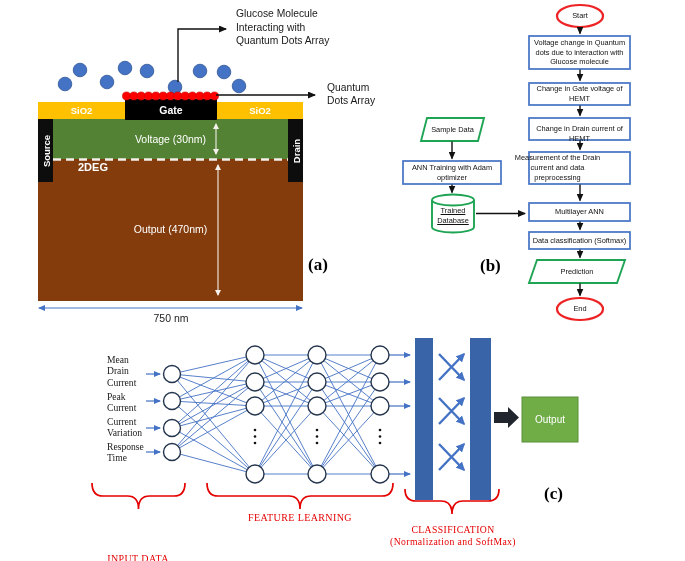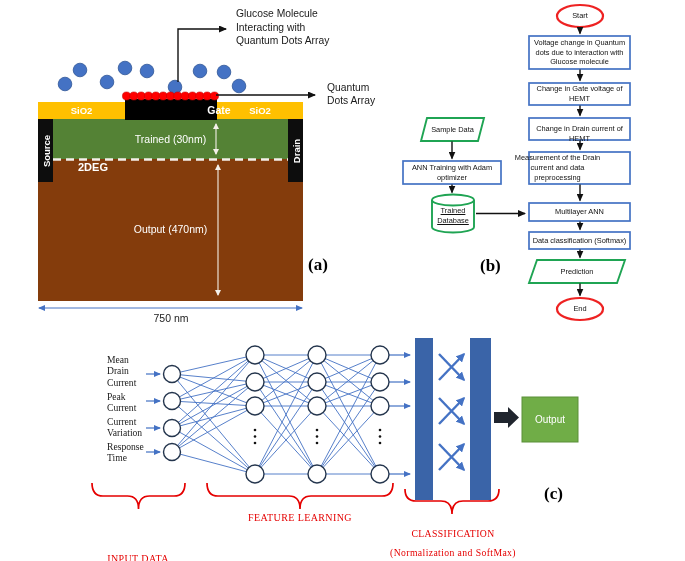--- a/index.html
+++ b/index.html
@@ -216,25 +216,25 @@
         <path d="M405,489 Q405,501 416,501 L441,501 Q452,501 452,514 Q452,501 463,501 L488,501 Q499,501 499,489" fill="none" stroke="#E50000" stroke-width="1.7"></path>
       </g>
 </svg>
 
 <div class="t pre" style="left:236px;top:7px;width:110px;font-size:10.3px;line-height:13.5px;">Glucose Molecule
 Interacting with
 Quantum Dots Array</div>
 <div class="t pre" style="left:327px;top:81px;width:70px;font-size:10.3px;line-height:13px;">Quantum
 Dots Array</div>
 <div class="t ctr wht bold" style="left:38px;top:102px;width:87px;height:17px;font-size:9.5px;">SiO2</div>
-<div class="t ctr wht bold" style="left:125px;top:100px;width:92px;height:20px;font-size:10.5px;padding-left:48px;">Gate</div>
+<div class="t ctr wht bold" style="left:125px;top:100px;width:92px;height:20px;font-size:10.5px;">Gate</div>
 <div class="t ctr wht bold" style="left:217px;top:102px;width:86px;height:17px;font-size:9.5px;">SiO2</div>
 <div class="t ctr wht bold rot" style="left:14px;top:143.5px;width:63px;height:14px;font-size:9.5px;">Source</div>
 <div class="t ctr wht bold rot" style="left:264px;top:143.5px;width:63px;height:14px;font-size:9.5px;">Drain</div>
-<div class="t ctr wht" style="left:90px;top:131px;width:161px;height:15px;font-size:10.5px;">Trained (30nm)</div>
+<div class="t ctr wht" style="left:90px;top:131px;width:161px;height:15px;font-size:10.5px;">Voltage (30nm)</div>
 <div class="t wht bold" style="left:78px;top:161px;font-size:11px;">2DEG</div>
 <div class="t ctr wht" style="left:100px;top:221px;width:141px;height:15px;font-size:10.5px;">Output (470nm)</div>
 <div class="t ctr" style="left:136px;top:311px;width:70px;height:13px;font-size:10.5px;color:#222;">750 nm</div>
 <div class="t panel-label" style="left:308px;top:255px;">(a)</div>
 
 <div class="t ctr flowtxt" style="left:557px;top:5px;width:46px;height:22px;">Start</div>
 <div class="t ctr flowtxt" style="left:530px;top:36px;width:99px;height:33px;">Voltage change in Quantum dots due to interaction with Glucose molecule</div>
 <div class="t ctr flowtxt" style="left:534px;top:83px;width:91px;height:22px;">Change in Gate voltage of HEMT</div>
 <div class="t ctr flowtxt" style="left:534px;top:118px;width:91px;height:31px;">Change in Drain current of HEMT</div>
 <div class="t ctr flowtxt" style="left:512px;top:152px;width:91px;height:32px;">Measurement of the Drain current and data preprocessing</div>
@@ -253,17 +253,17 @@
 Current</div>
 <div class="t pre serif" style="left:107px;top:391px;font-size:9.6px;line-height:11.4px;">Peak
 Current</div>
 <div class="t pre serif" style="left:107px;top:416px;font-size:9.6px;line-height:11.4px;">Current
 Variation</div>
 <div class="t pre serif" style="left:107px;top:441px;font-size:9.6px;line-height:11.4px;">Response
 Time</div>
 <div class="t ctr wht" style="left:522px;top:397px;width:56px;height:45px;font-size:10px;">Output</div>
 <div class="t ctr redlbl" style="left:88px;top:513px;width:100px;font-size:10px;margin-top:40px;">INPUT DATA</div>
 <div class="t ctr redlbl" style="left:228px;top:512px;width:144px;font-size:10px;">FEATURE LEARNING</div>
-<div class="t ctr redlbl pre" style="left:381px;top:524px;width:144px;font-size:9.7px;line-height:19px;">CLASSIFICATION
+<div class="t ctr redlbl pre" style="left:381px;top:524px;width:144px;font-size:9.7px;line-height:12px;">CLASSIFICATION
 (Normalization and SoftMax)</div>
 <div class="t panel-label" style="left:544px;top:484px;">(c)</div>
 
 </div>
 
 </body></html>

